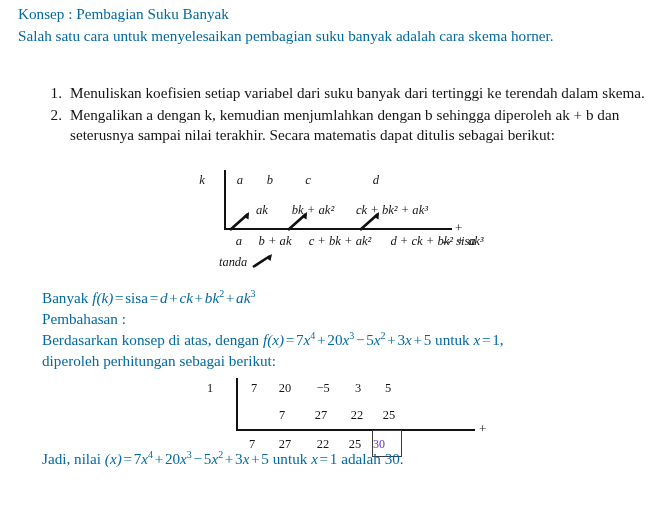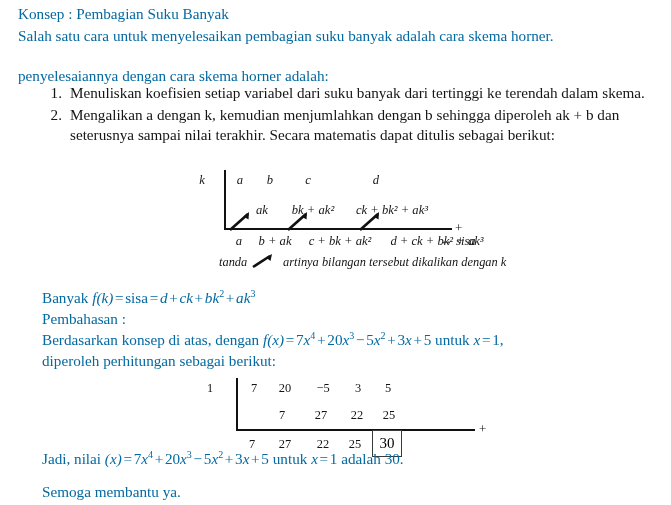--- a/index.html
+++ b/index.html
@@ -92,46 +92,44 @@
   }
   .arrow {
     position: absolute;
     overflow: visible;
   }
   .boxcell {
     position: absolute;
     border: 1.3px solid #3a3a3a;
     box-sizing: border-box;
     text-align: center;
-    font-size: 15px;
+    font-size: 12px;
     line-height: 1;
     display: flex;
     align-items: center;
-    justify-content: center;
-    color: #000000;
+    color: #6d28d9;
   }
   .legend {
     position: absolute;
     font-style: italic;
     font-size: 12.4px;
     color: #151515;
     white-space: nowrap;
   }
 </style>
 </head>
 <body>
 
 <div class="page">
 
   <div class="para" style="left:18px; top:4px;">Konsep : Pembagian Suku Banyak</div>
 
   <div class="para" style="left:18px; top:12px;margin-top:14px;">Salah satu cara untuk menyelesaikan pembagian suku banyak adalah cara skema horner.</div>
 
 
-  <div class="para" style="left:18px; top:66px;">penyelesaiannya dengan cara skema horner adalah:</div>
 
   <div class="olist">
     <div class="oitem">
       <span class="onum">1.</span>
       <span>Menuliskan koefisien setiap variabel dari suku banyak dari tertinggi ke terendah dalam skema.</span>
     </div>
     <div class="oitem" style="margin-top:1px;">
       <span class="onum">2.</span>
       <span>Mengalikan a dengan k, kemudian menjumlahkan dengan b sehingga diperoleh ak + b dan seterusnya sampai nilai terakhir. Secara matematis dapat ditulis sebagai berikut:</span>
     </div>
@@ -173,21 +171,20 @@
     <div class="cell ital" style="left:250px; top:234px; width:50px;">b + ak</div>
     <div class="cell ital" style="left:300px; top:234px; width:80px;">c + bk + ak²</div>
     <div class="cell ital" style="left:378px; top:234px; width:118px;">d + ck + bk² + ak³</div>
     <div class="cell ital" style="left:432px; top:234px; width:52px;">↔ sisa</div>
 
     <div class="legend" style="left:219px; top:255px;">tanda</div>
     <svg class="arrow" style="left:251px; top:252px;" width="26" height="18" viewBox="0 0 26 18">
       <path d="M2 15 L19 4" stroke="#111" stroke-width="2.6" fill="none"></path>
       <path d="M21 2 L15 5.5 L19.5 9 Z" fill="#111"></path>
     </svg>
-    <div class="legend" style="left:283px; top:255px;">artinya bilangan tersebut dikalikan dengan k</div>
   </div>
 
   <div class="para" style="left:42px; top:288px;">
     <span>Banyak</span>
     <span class="mathvar">
       f(k)<span class="op">=</span><span class="mnum">sisa</span><span class="op">=</span>d<span class="op">+</span>ck<span class="op">+</span>bk<sup class="exn">2</sup><span class="op">+</span>ak<sup class="exn">3</sup>
     </span>
   </div>
 
   <div class="para" style="left:42px; top:309px;">Pembahasan :</div>
@@ -237,15 +234,14 @@
   <div class="para" style="left:42px; top:437px;margin-top:12px;">
     <span>Jadi, nilai</span>
     <span class="mathvar">
       (x)<span class="op">=</span><span class="mnum">7</span>x<sup class="exn">4</sup><span class="op">+</span><span class="mnum">20</span>x<sup class="exn">3</sup><span class="op">−</span><span class="mnum">5</span>x<sup class="exn">2</sup><span class="op">+</span><span class="mnum">3</span>x<span class="op">+</span><span class="mnum">5</span>
     </span>
     <span>untuk</span>
     <span class="mathvar">x<span class="op">=</span><span class="mnum">1</span></span>
     <span>adalah 30.</span>
   </div>
 
-  <div class="para" style="left:42px; top:482px;">Semoga membantu ya.</div>
 
 </div>
 
 </body></html>

